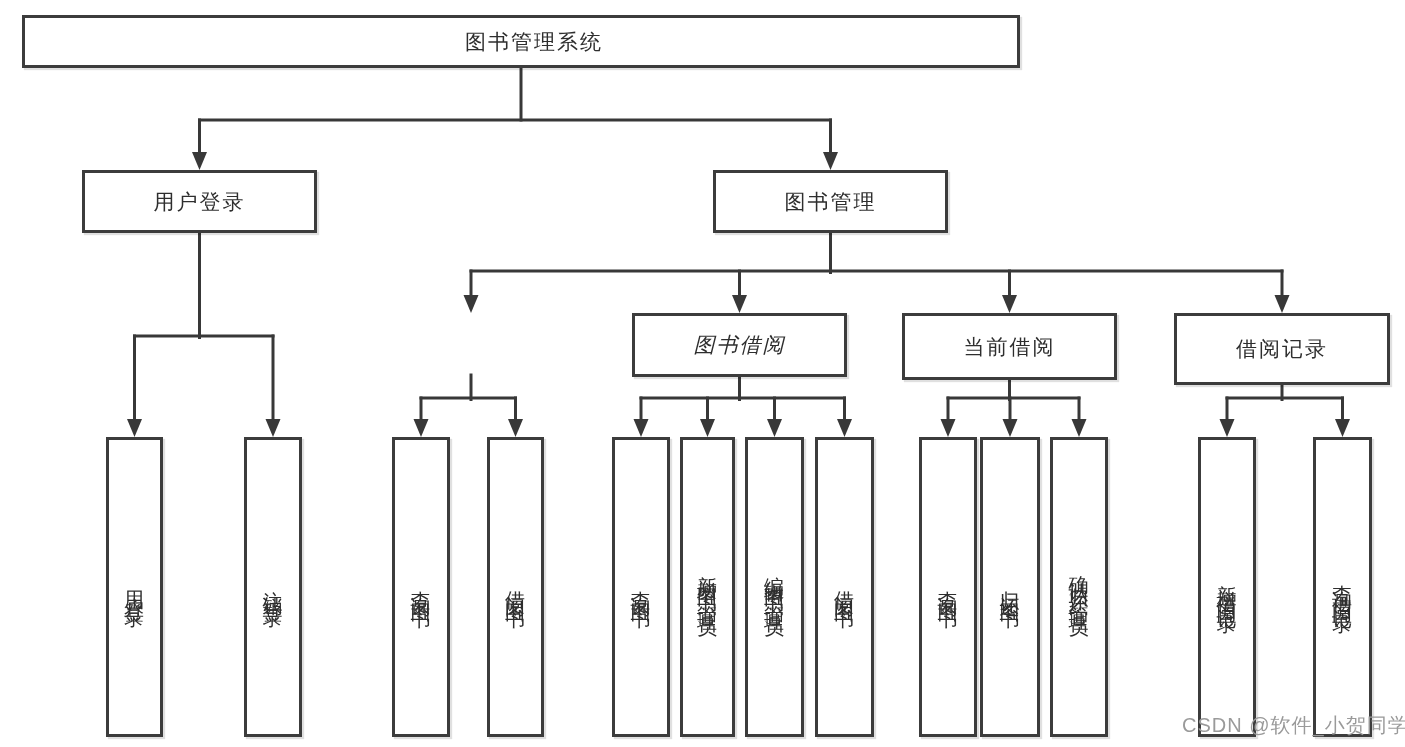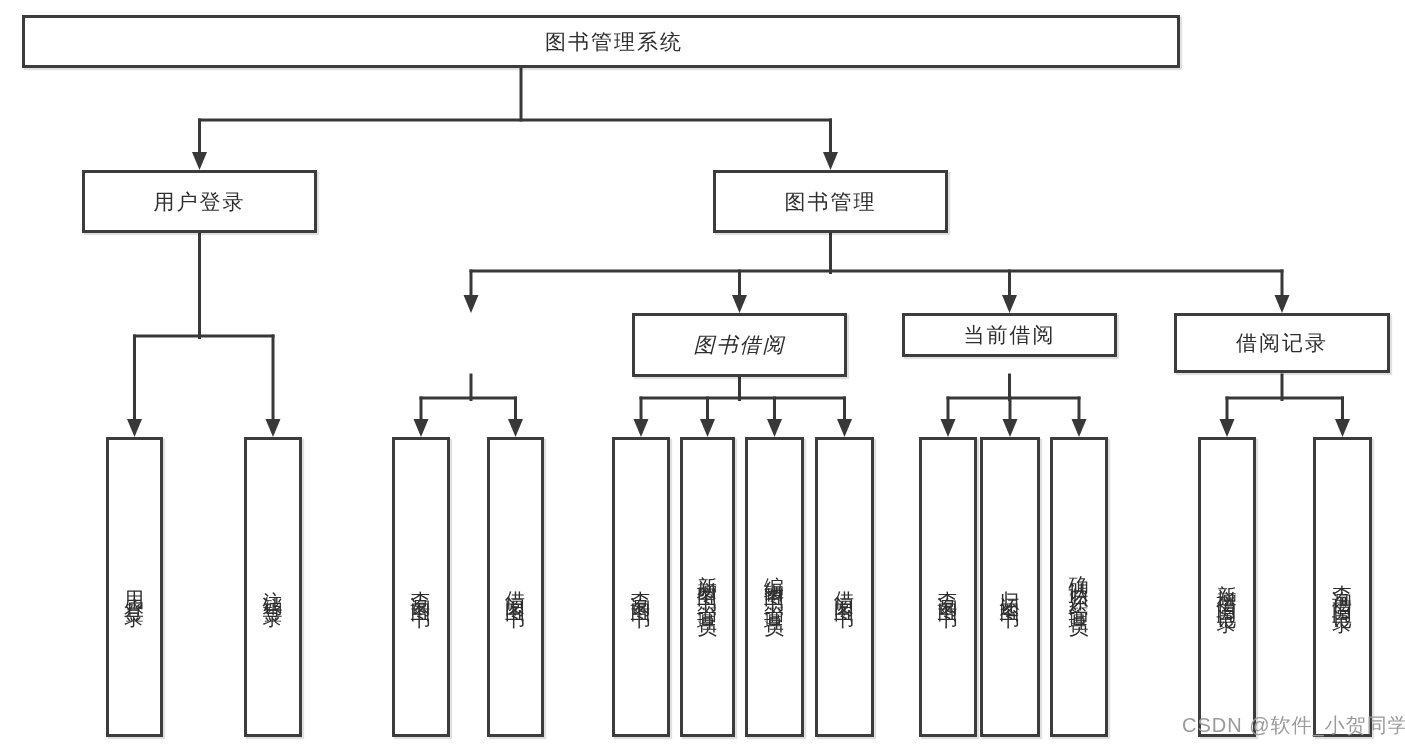--- a/index.html
+++ b/index.html
@@ -27,27 +27,27 @@
   }
   .node.v span{
     writing-mode:vertical-rl;
     text-orientation:mixed;
     font-size:20px;
     line-height:1;
     letter-spacing:6px;
     white-space:nowrap;
   }
   
-  .n-root{left:22px;top:15px;width:1158px;height:53px;padding-left:26px;}
+  .n-root{left:22px;top:15px;width:998px;height:53px;padding-left:26px;}
   .n-l2-0{left:82px;top:170px;width:235px;height:63px;}
   .n-l2-1{left:713px;top:170px;width:235px;height:63px;}
   .n-l3-0{left:362px;top:313px;width:218px;height:64px;}
   .n-l3-1{left:632px;top:313px;width:215px;height:64px;font-style:italic;}
-  .n-l3-2{left:902px;top:313px;width:215px;height:44px;}
-  .n-l3-3{left:1174px;top:313px;width:216px;height:60px;}
+  .n-l3-2{left:902px;top:313px;width:215px;height:67px;}
+  .n-l3-3{left:1174px;top:313px;width:216px;height:72px;}
   .leaf{top:437px;height:300px;}
   .n-lf-0{left:106px;width:57px;}
   .n-lf-1{left:244px;width:58px;}
   .n-lf-2{left:392px;width:58px;}
   .n-lf-3{left:487px;width:57px;}
   .n-lf-4{left:612px;width:58px;}
   .n-lf-5{left:680px;width:55px;}
   .n-lf-6{left:745px;width:59px;}
   .n-lf-7{left:815px;width:59px;}
   .n-lf-8{left:919px;width:58px;}

